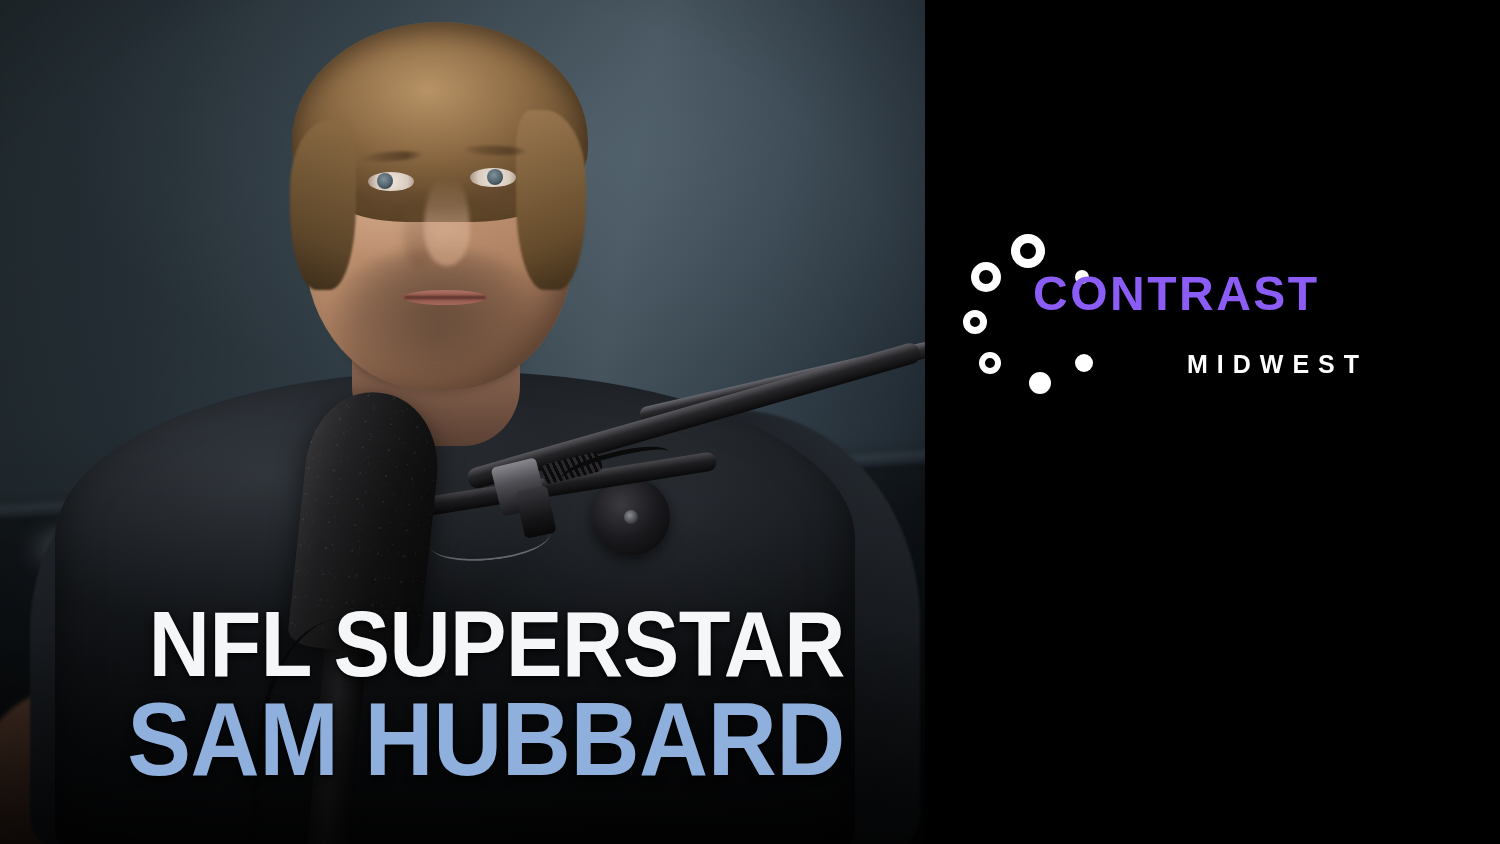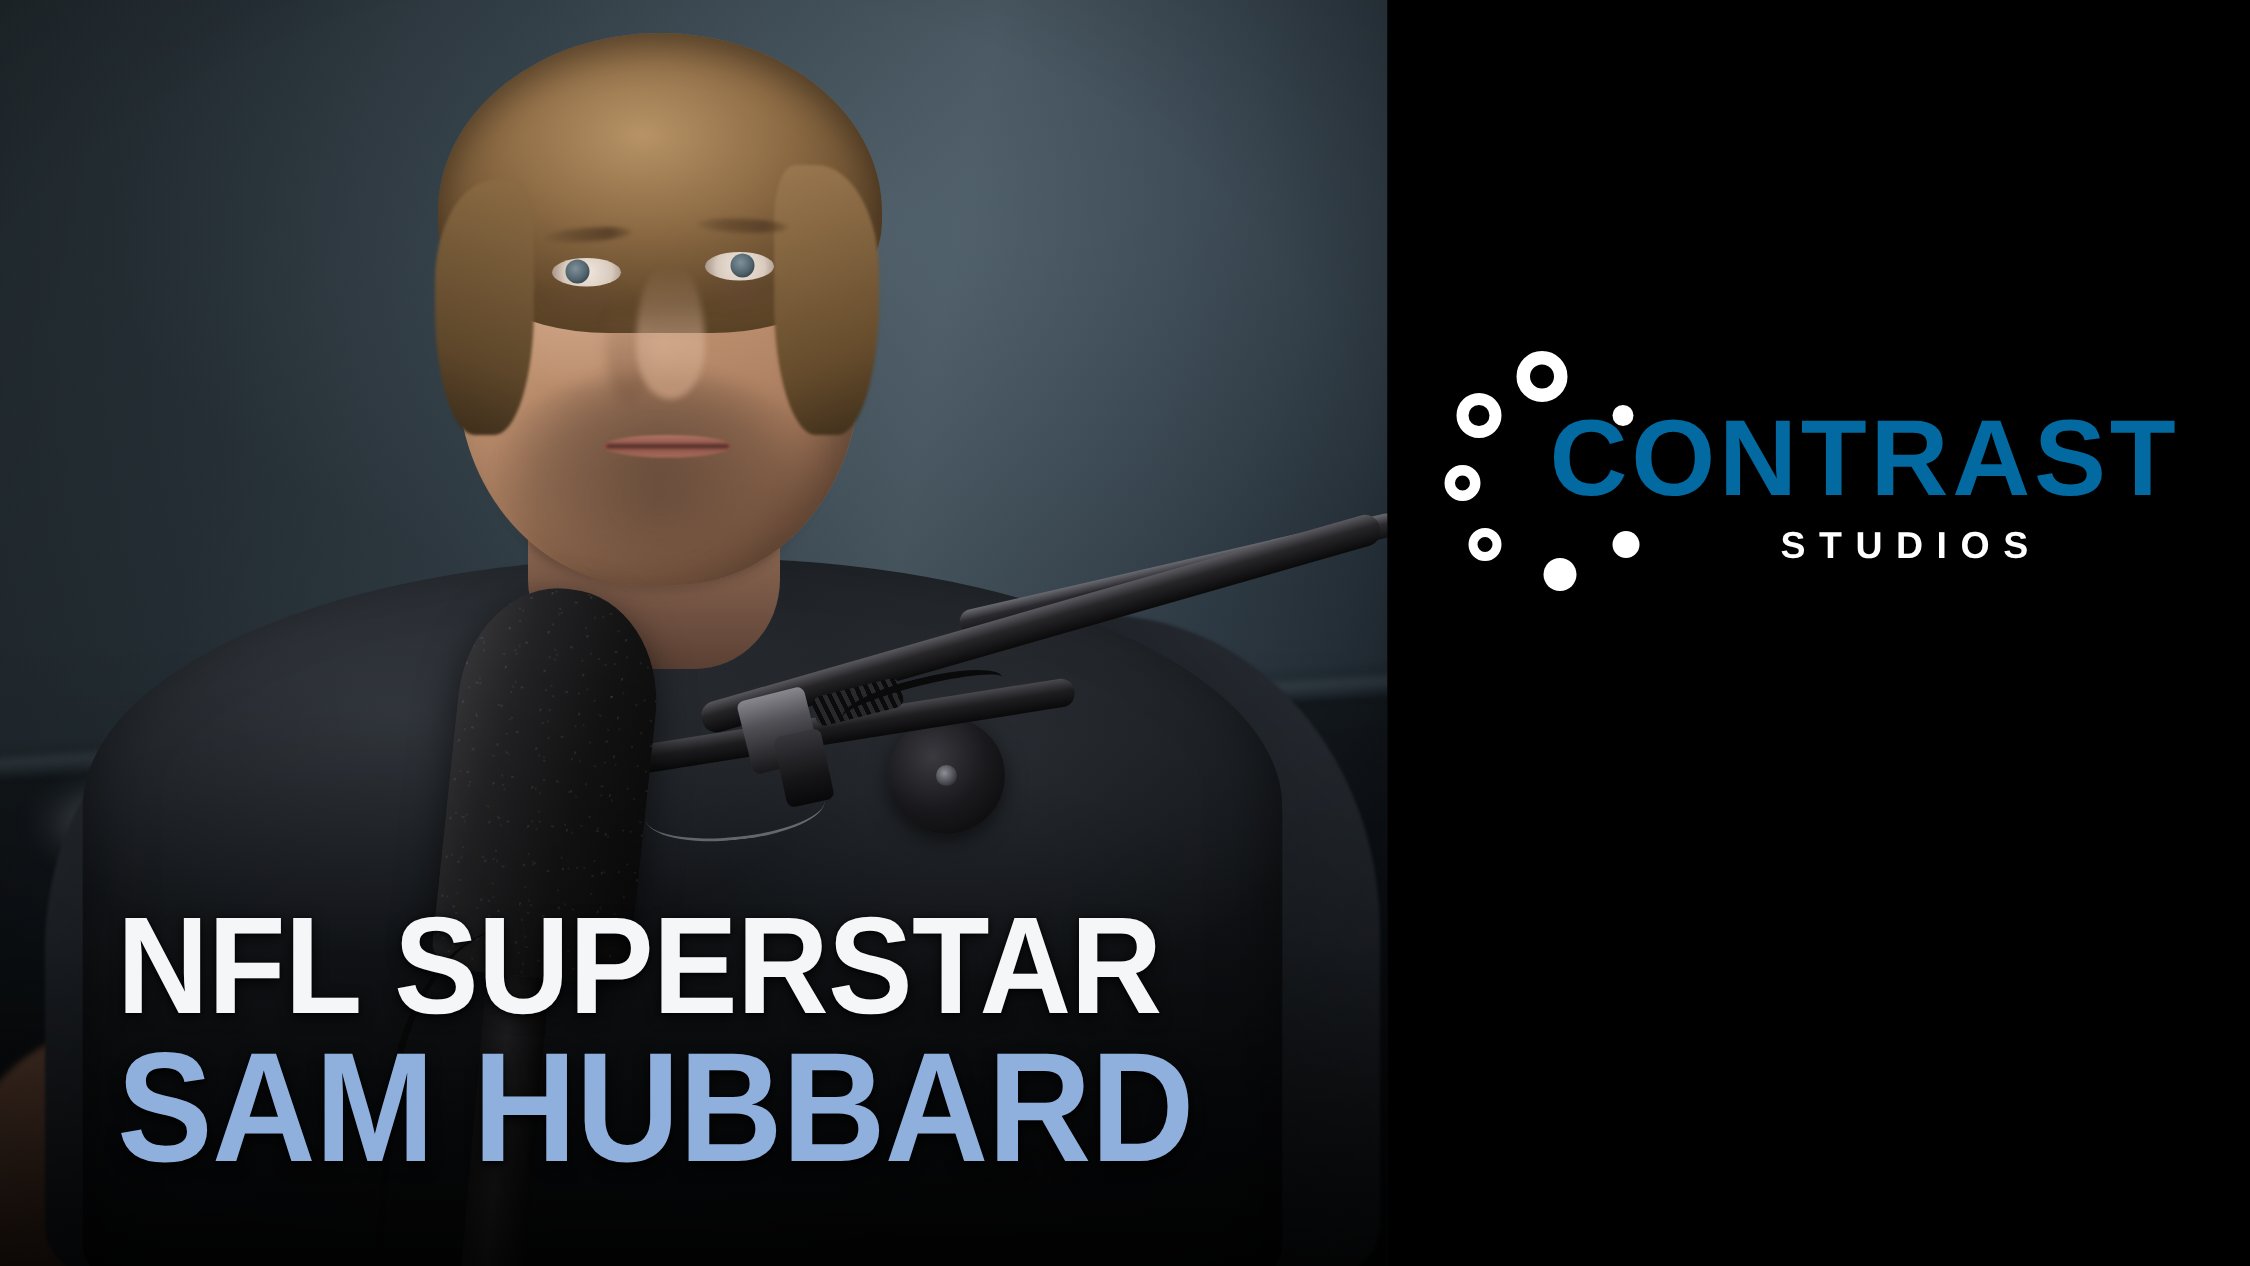--- a/index.html
+++ b/index.html
@@ -404,24 +404,25 @@
     position: absolute; inset: 0;
     background:
       linear-gradient(0deg, rgba(0,0,0,0.78) 0%, rgba(0,0,0,0.18) 26%, rgba(0,0,0,0) 50%),
       radial-gradient(110% 90% at 46% 42%, rgba(0,0,0,0) 48%, rgba(0,0,0,0.46) 100%);
     pointer-events: none;
   }
 
   
   .headline {
     position: absolute;
-    left: 78px;
+    left: 63px;
     bottom: 56px;
     width: 850px;
     z-index: 6;
+    text-align: right;
   }
   .headline .line {
     display: block;
     font-weight: 700;
     letter-spacing: -0.5px;
     line-height: 0.93;
     white-space: nowrap;
     text-shadow:
       0 3px 10px rgba(0,0,0,0.75),
       0 1px 3px rgba(0,0,0,0.85);
@@ -469,23 +470,23 @@
   }
   .ring {
     position: absolute;
     border-radius: 50%;
     border-style: solid;
     border-color: #ffffff;
   }
   .wordmark {
     position: absolute;
     left: 78px; top: 38px;
-    font-size: 72px;
+    font-size: 48px;
     font-weight: 700;
-    color: #0369a1;
+    color: #8b5cf6;
     letter-spacing: 2.5px;
     line-height: 1;
     white-space: nowrap;
   }
   .substark {
     position: absolute;
     left: 232px; top: 120px;
     font-size: 25px;
     font-weight: 700;
     color: #ffffff;
@@ -589,20 +590,20 @@
         <div class="dot-cluster" id="dot-cluster">
             <span class="ring" style="left: 48px; top: 2px; width: 34px; height: 34px; border-width: 9px;"></span>
             <span class="ring" style="left: 8px; top: 30px; width: 30px; height: 30px; border-width: 8px;"></span>
             <span class="dot" style="left: 112px; top: 38px; width: 14px; height: 14px;"></span>
             <span class="ring" style="left: 0px; top: 78px; width: 24px; height: 24px; border-width: 7px;"></span>
             <span class="ring" style="left: 16px; top: 120px; width: 22px; height: 22px; border-width: 6px;"></span>
             <span class="dot" style="left: 66px; top: 140px; width: 22px; height: 22px;"></span>
             <span class="dot" style="left: 112px; top: 122px; width: 18px; height: 18px;"></span>
           </div>
         <div class="wordmark">CONTRAST</div>
-        <div class="substark">STUDIOS</div>
+        <div class="substark">MIDWEST</div>
       </div>
 
 
     </div>
   </div>
 
 </div>
 
 </body></html>

